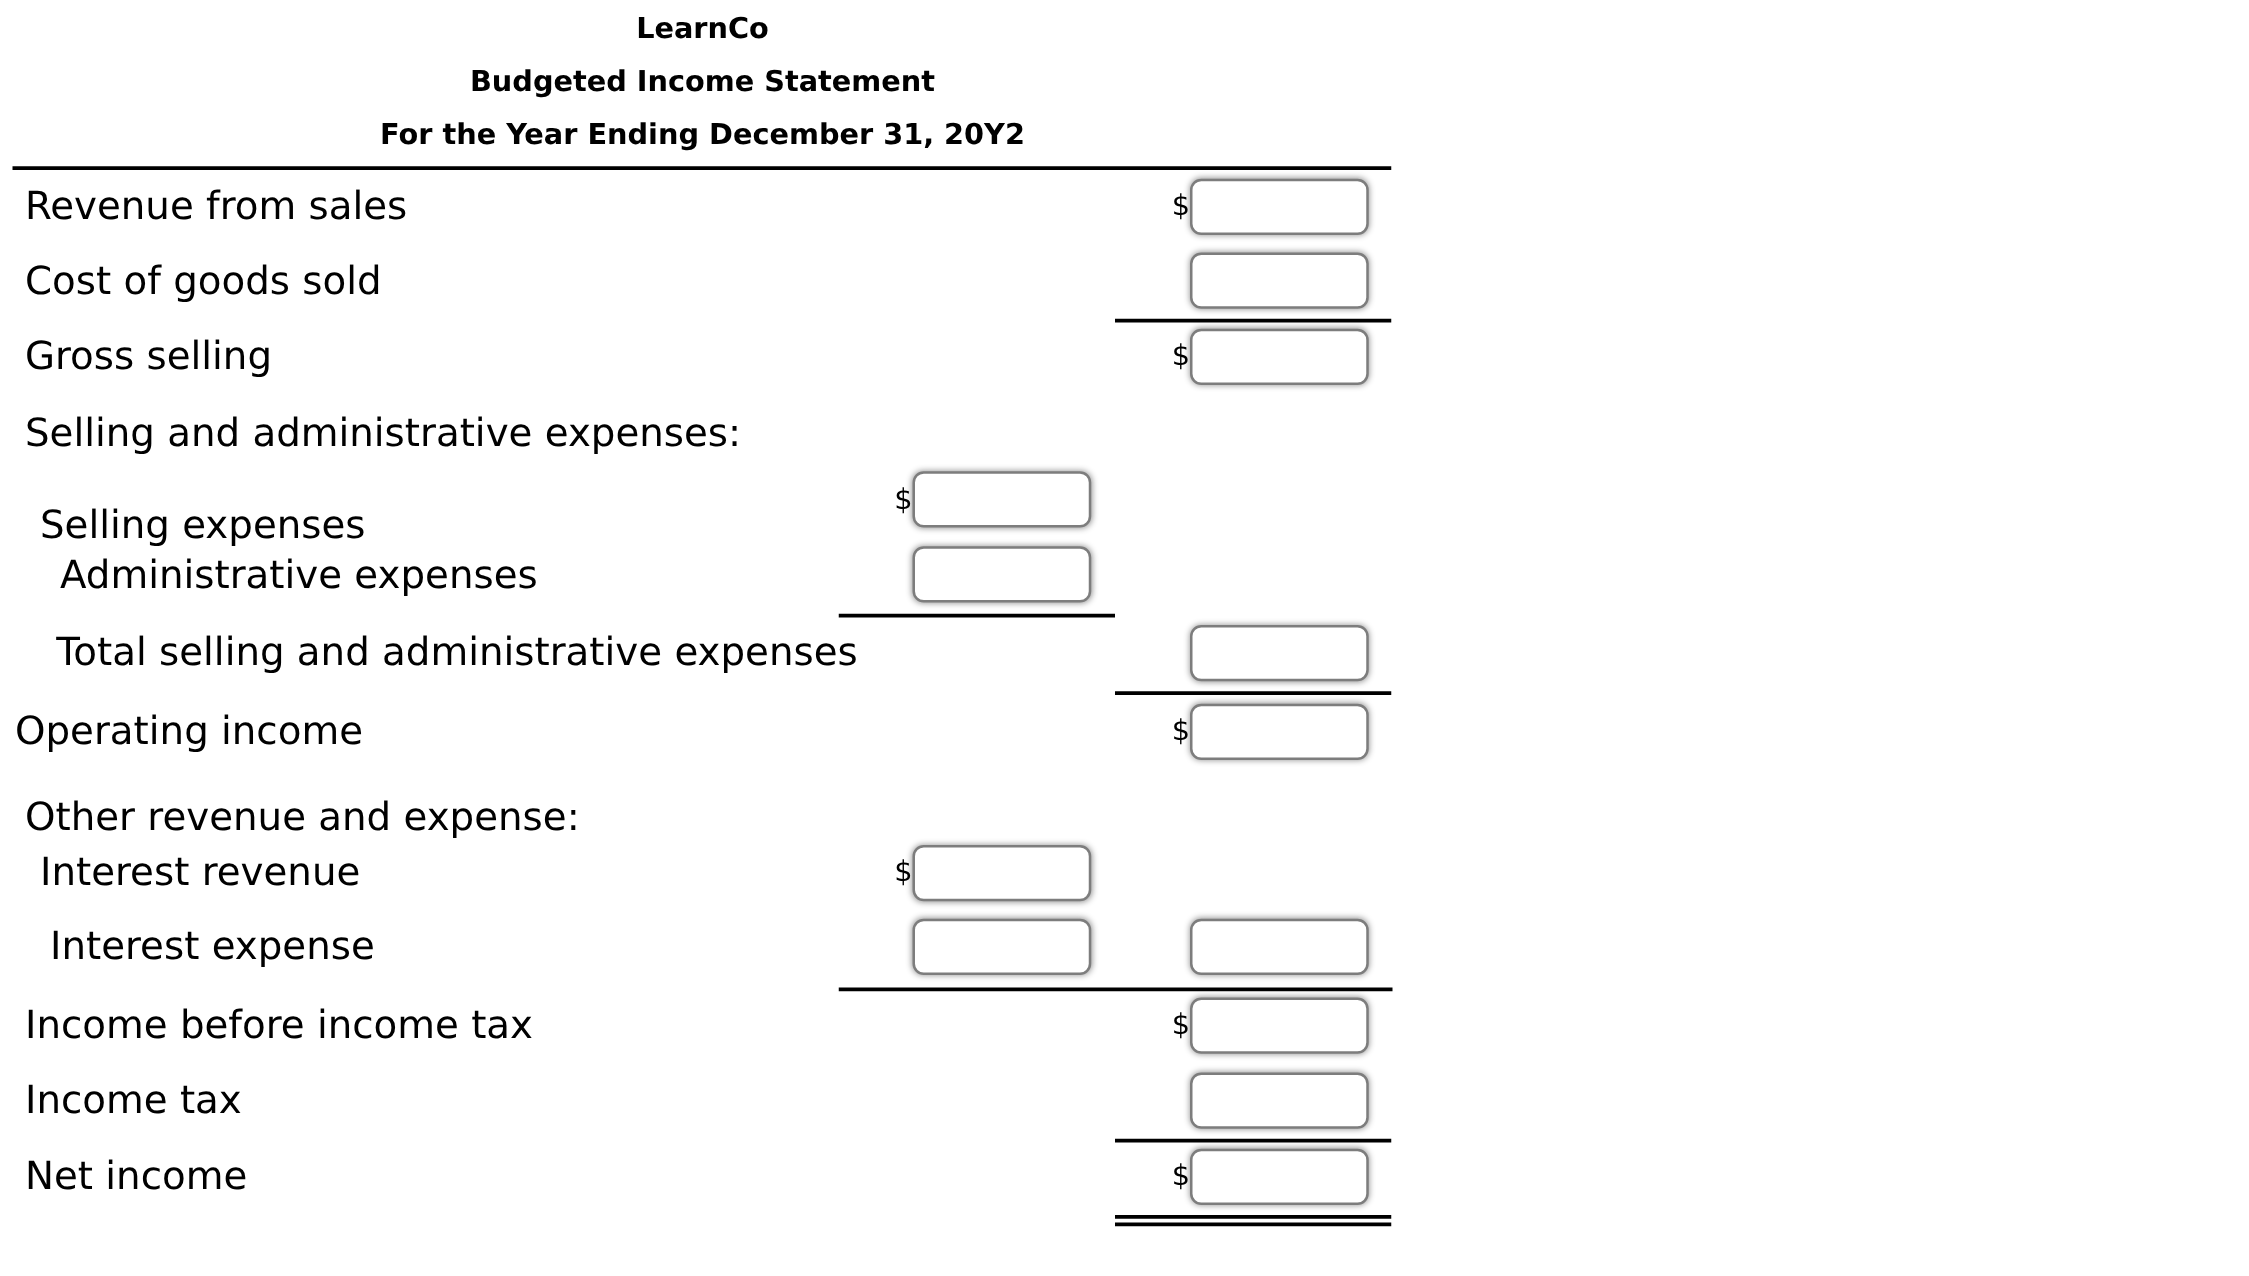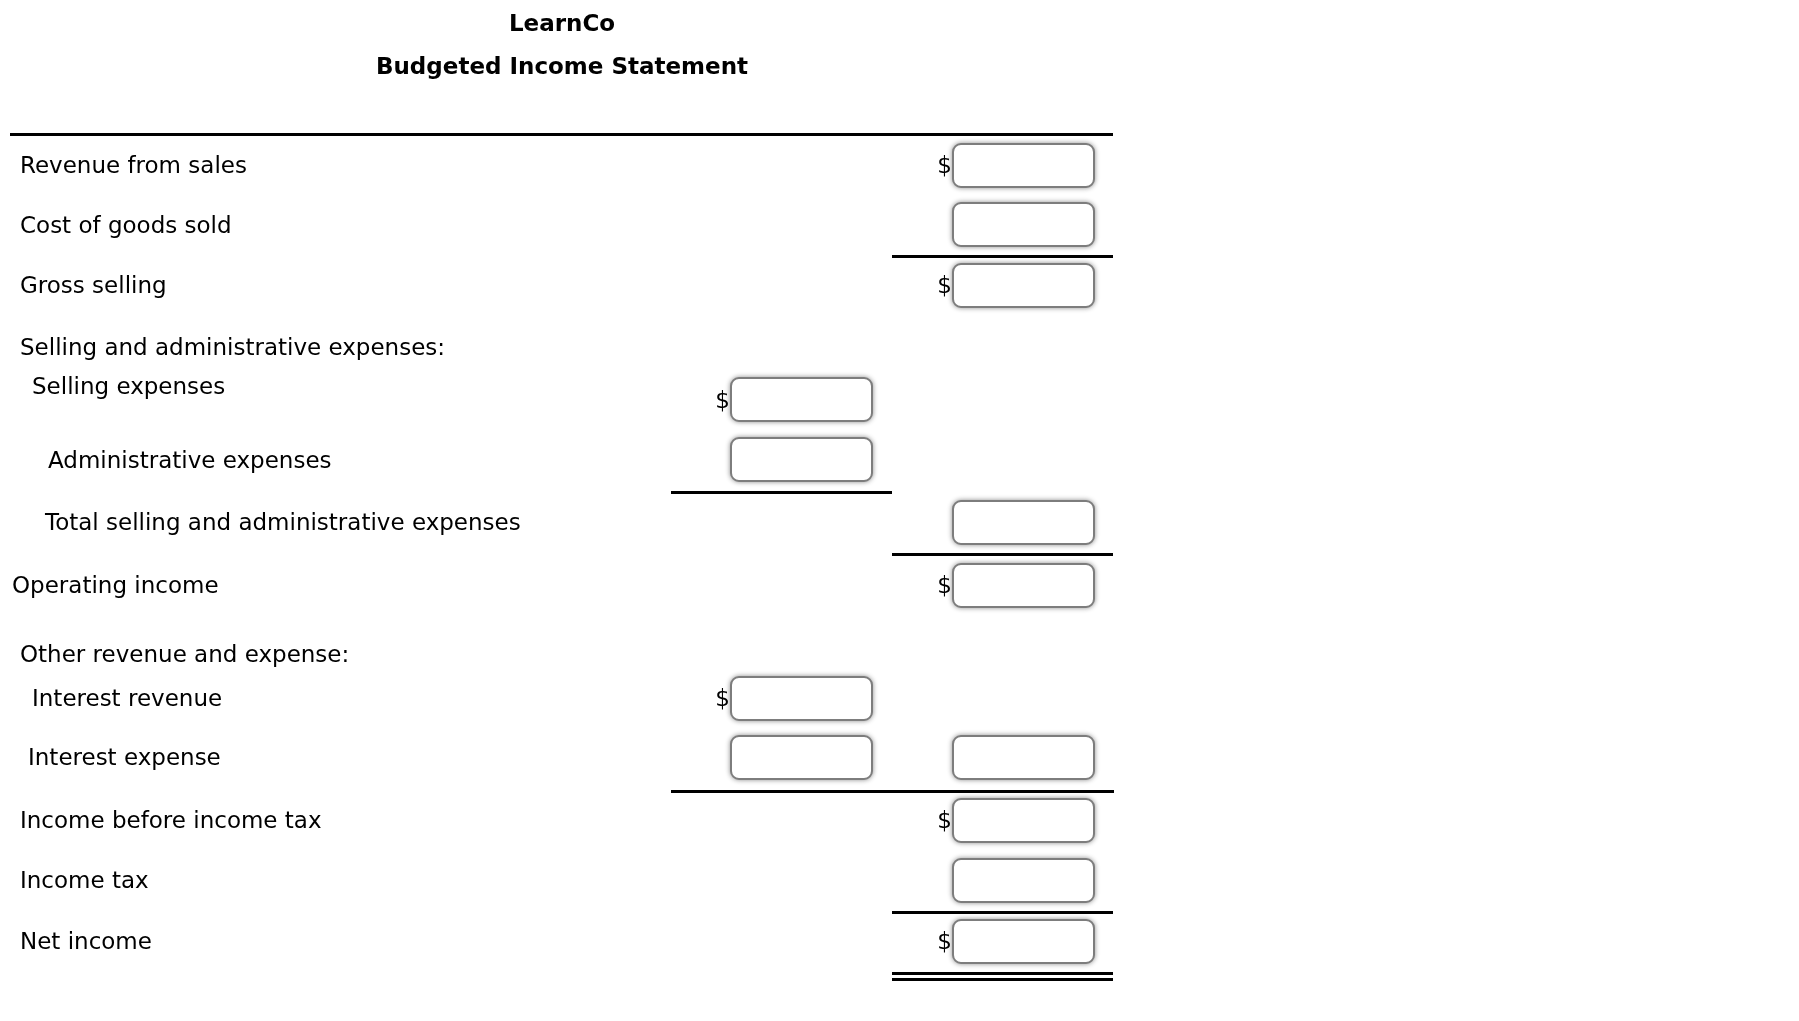--- a/index.html
+++ b/index.html
@@ -10,21 +10,21 @@
     font-family:"DejaVu Sans","Liberation Sans",sans-serif;
     color:#000;
     overflow:hidden;
   }
   .title{
     position:absolute;left:0;width:1124px;
     text-align:center;font-weight:bold;font-size:23px;line-height:28px;
     white-space:nowrap;
   }
   .lbl{
-    position:absolute;font-size:23px;line-height:28px;white-space:nowrap;
+    position:absolute;font-size:31px;line-height:28px;white-space:nowrap;
   }
   .dollar{
     position:absolute;width:26px;text-align:right;
     font-size:23px;line-height:28px;
   }
   .cellbox{
     position:absolute;box-sizing:border-box;
     width:143px;height:45px;
     border:2px solid #7d7d7d;border-radius:9px;
     background:#fff;
@@ -37,39 +37,40 @@
     position:absolute;height:3px;background:#000;
   }
 </style>
 </head>
 <body>
 
 <div id="screen">
 
   <div class="title" style="top:9px">LearnCo</div>
   <div class="title" style="top:52px">Budgeted Income Statement</div>
+  <div class="title" style="top:94px">For the Year Ending December 31, 20Y2</div>
 
   <div class="rule" style="top:133px;left:10px;width:1103px"></div>
 
   <div class="lbl" style="top:151px;left:20px">Revenue from sales</div>
   <span class="dollar" style="top:151px;left:926px">$</span>
   <input class="cellbox" style="top: 143px; left: 952px;" type="text" value="">
 
   <div class="lbl" style="top:211px;left:20px">Cost of goods sold</div>
   <input class="cellbox" style="top: 202px; left: 952px;" type="text" value="">
 
   <div class="rule" style="top:255px;left:892px;width:221px"></div>
 
   <div class="lbl" style="top:271px;left:20px">Gross selling</div>
   <span class="dollar" style="top:271px;left:926px">$</span>
   <input class="cellbox" style="top: 263px; left: 952px;" type="text" value="">
 
   <div class="lbl" style="top:333px;left:20px">Selling and administrative expenses:</div>
 
-  <div class="lbl" style="top:372px;left:32px">Selling expenses</div>
+  <div class="lbl" style="top:406px;left:32px">Selling expenses</div>
   <span class="dollar" style="top:386px;left:704px">$</span>
   <input class="cellbox" style="top: 377px; left: 730px;" type="text" value="">
 
   <div class="lbl" style="top:446px;left:48px">Administrative expenses</div>
   <input class="cellbox" style="top: 437px; left: 730px;" type="text" value="">
 
   <div class="rule" style="top:491px;left:671px;width:221px"></div>
 
   <div class="lbl" style="top:508px;left:45px">Total selling and administrative expenses</div>
   <input class="cellbox" style="top: 500px; left: 952px;" type="text" value="">
@@ -79,21 +80,21 @@
   <div class="lbl" style="top:571px;left:12px">Operating income</div>
   <span class="dollar" style="top:571px;left:926px">$</span>
   <input class="cellbox" style="top: 563px; left: 952px;" type="text" value="">
 
   <div class="lbl" style="top:640px;left:20px">Other revenue and expense:</div>
 
   <div class="lbl" style="top:684px;left:32px">Interest revenue</div>
   <span class="dollar" style="top:684px;left:704px">$</span>
   <input class="cellbox" style="top: 676px; left: 730px;" type="text" value="">
 
-  <div class="lbl" style="top:743px;left:28px">Interest expense</div>
+  <div class="lbl" style="top:743px;left:40px">Interest expense</div>
   <input class="cellbox" style="top: 735px; left: 730px;" type="text" value="">
   <input class="cellbox" style="top: 735px; left: 952px;" type="text" value="">
 
   <div class="rule" style="top:790px;left:671px;width:443px"></div>
 
   <div class="lbl" style="top:806px;left:20px">Income before income tax</div>
   <span class="dollar" style="top:806px;left:926px">$</span>
   <input class="cellbox" style="top: 798px; left: 952px;" type="text" value="">
 
   <div class="lbl" style="top:866px;left:20px">Income tax</div>

